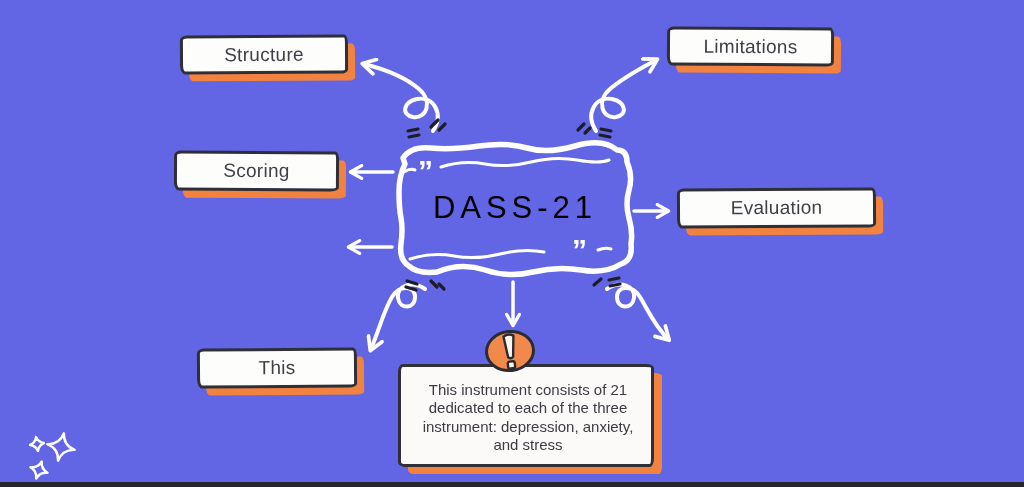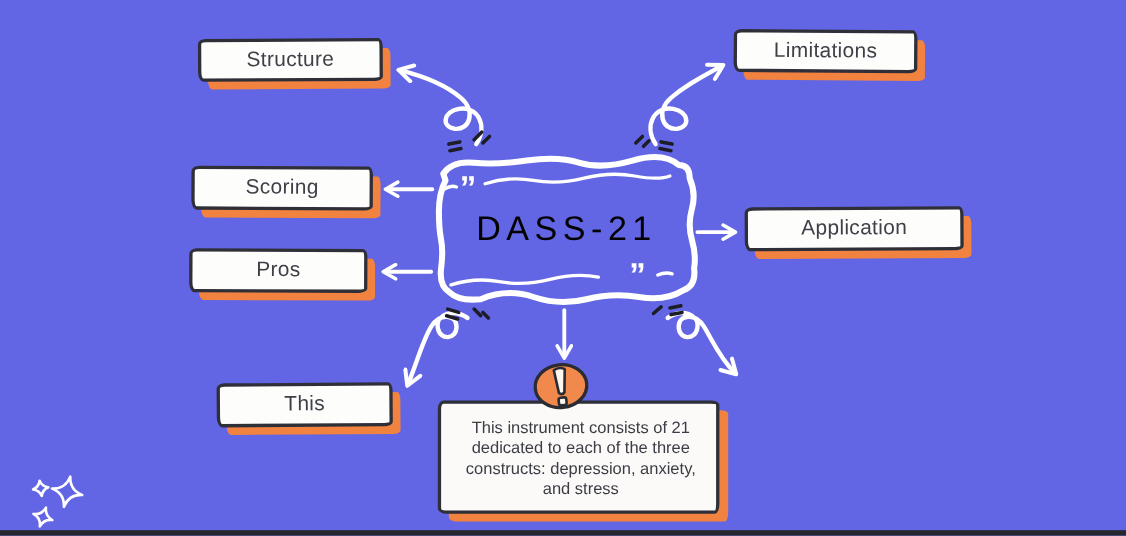--- a/index.html
+++ b/index.html
@@ -84,35 +84,32 @@
   <div class="node" style="left:180px;top:35px;width:162px;height:33px;--rot:-0.3deg">
     <span>Structure</span>
   </div>
   <div class="node" style="left:667px;top:27px;width:161px;height:33px;--rot:0.4deg">
     <span>Limitations</span>
   </div>
   <div class="node" style="left:174px;top:151px;width:159px;height:34px;--rot:0.3deg">
     <span>Scoring</span>
   </div>
   <div class="node" style="left:677px;top:188px;width:193px;height:34px;--rot:-0.3deg">
-    <span>Application</span>
-  </div>
-  <div class="node" style="left:172px;top:226px;width:156px;height:34px;--rot:0.2deg">
-    <span>Pros</span>
+    <span>Evaluation</span>
   </div>
   <div class="node" style="left:197px;top:348px;width:154px;height:34px;--rot:-0.4deg">
     <span>This</span>
   </div>
 
   <div class="center-label">DASS-21</div>
 
   <div class="note">
     <div>This instrument consists of 21</div>
     <div>dedicated to each of the three</div>
-    <div>constructs: depression, anxiety,</div>
+    <div>instrument: depression, anxiety,</div>
     <div>and stress</div>
   </div>
 
   <svg class="note-icon" width="66" height="52" viewBox="0 0 66 52">
     <g transform="rotate(-6 33 25)">
       <ellipse cx="33" cy="25" rx="23.5" ry="19.5" fill="#F0894B" stroke="#2B2B33" stroke-width="3"></ellipse>
       <path d="M 28 10 Q 33 7 38 10 L 35.5 31 Q 33 33.5 30.5 31 Z" fill="#FBF6EE" stroke="#2B2B33" stroke-width="2.4" stroke-linejoin="round"></path>
       <rect x="29.5" y="35.5" width="7" height="7" rx="2" fill="#FBF6EE" stroke="#2B2B33" stroke-width="2.4"></rect>
     </g>
   </svg>

